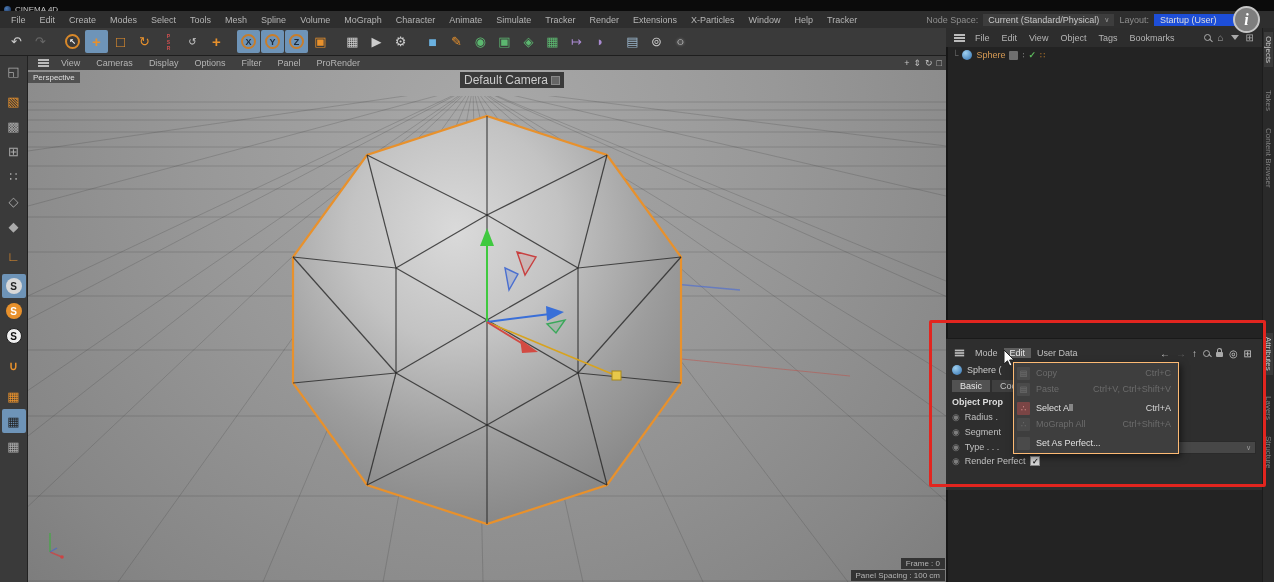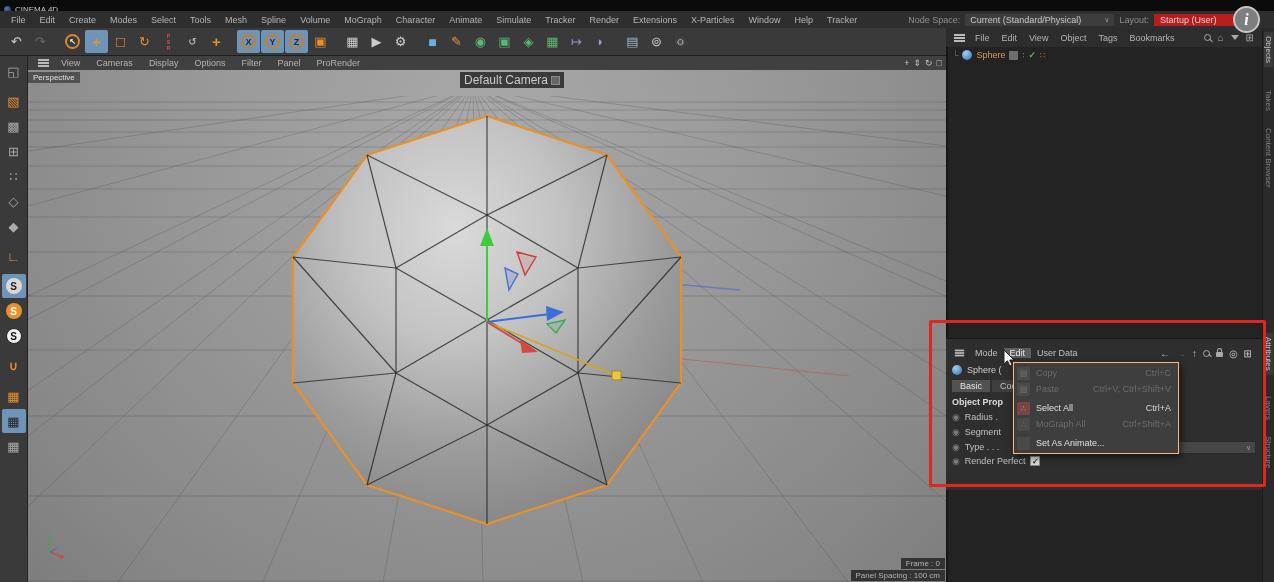--- a/index.html
+++ b/index.html
@@ -11,23 +11,23 @@
             display:flex;align-items:center;gap:4px;padding-left:4px;box-sizing:border-box;
             font-size:8px;color:#c8c8c8;}
   .logo{width:7px;height:7px;border-radius:50%;background:radial-gradient(circle at 35% 35%,#4a7ab5,#15274a);}
 
   
   .menubar{position:absolute;left:0;top:11px;width:1274px;height:17px;background:#2e2e2e;
            display:flex;align-items:center;padding:0 4px;box-sizing:border-box;}
   .mi{padding:0 7px;font-size:9px;color:#b5b5b5;white-space:nowrap;}
   .menubar-right{margin-left:auto;display:flex;align-items:center;gap:5px;padding-right:16px;}
   .dim{color:#8f8f8f;}
-  .ns-value{background:#3d3d3d;padding:1px 5px;color:#c9c9c9;display:flex;align-items:center;gap:23px;}
+  .ns-value{background:#3d3d3d;padding:1px 5px;color:#c9c9c9;display:flex;align-items:center;gap:5px;}
   .chev{font-size:7px;color:#999;}
-  .layout-field{background:#b91c1c;padding:1px 6px;min-width:88px;color:#ddd;}
+  .layout-field{background:#1d4ed8;padding:1px 6px;min-width:88px;color:#ddd;}
 
   
   .toolbar{position:absolute;left:0;top:28px;width:1274px;height:28px;background:#3a3a3a;
            border-bottom:1px solid #1e1e1e;display:flex;align-items:center;padding-left:5px;
            box-sizing:border-box;gap:1px;}
   .tbtn{width:23px;height:23px;display:flex;align-items:center;justify-content:center;
         font-size:13px;color:#ccc;border-radius:2px;flex:none;}
   .tbtn.blue{background:#6e94b8;}
   .tbtn.or{color:#e8912c;}
   .tbtn.bold{font-weight:bold;font-size:15px;}
@@ -505,21 +505,21 @@
       <span class="ctx-short">Ctrl+A</span>
     </div>
     <div class="ctx-row disabled">
       <span class="ctx-ico">∴</span>
       <span class="ctx-label">MoGraph All</span>
       <span class="ctx-short">Ctrl+Shift+A</span>
     </div>
     <div class="ctx-gap"></div>
     <div class="ctx-row">
       <span class="ctx-ico"></span>
-      <span class="ctx-label">Set As Animate...</span>
+      <span class="ctx-label">Set As Perfect...</span>
       <span class="ctx-short"></span>
     </div>
   </div>
 
   <div class="red-rect"></div>
 
   <svg class="cursor" width="13" height="18" viewBox="0 0 13 18">
     <polygon points="1,1 1,15 4.5,11.8 6.8,17 9,16 6.6,11 11,11" fill="#fff" stroke="#222" stroke-width="1"></polygon>
   </svg>
 

